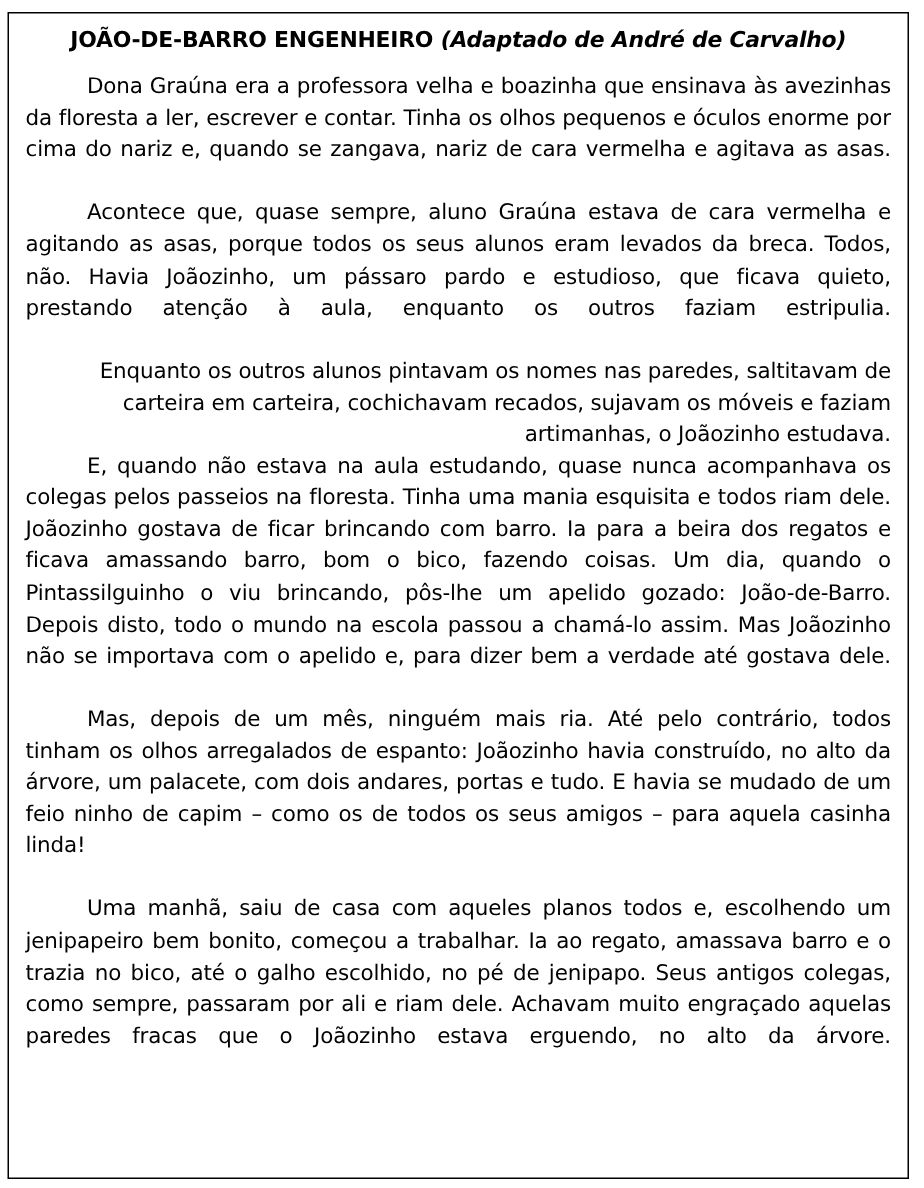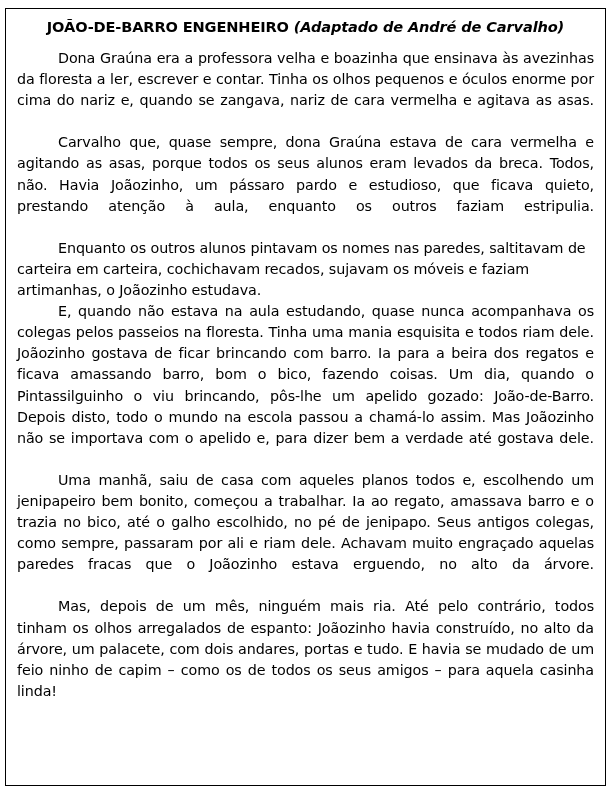--- a/index.html
+++ b/index.html
@@ -53,39 +53,39 @@
     color: #000000;
     margin: 0;
     text-indent: 41px;
     text-align: justify;
     text-justify: inter-word;
     letter-spacing: -0.1px;
     word-spacing: 0px;
     hyphens: none;
   }
   .para.left {
-    text-align: left;
+    text-align: right;
   }
   
   .para:after {
     content: "";
     display: inline-block;
     width: 100%;
   }
   .para.left:after { display: none; }
 </style>
 </head>
 <body>
 
 <div id="page">
   <div id="page-inner">
 
     <h1 class="doc-title"><span>JOÃO-DE-BARRO ENGENHEIRO </span><span class="title-credit">(Adaptado de André de Carvalho)</span></h1>
 
     <p class="para">Dona Graúna era a professora velha e boazinha que ensinava às avezinhas da floresta a ler, escrever e contar. Tinha os olhos pequenos e óculos enorme por cima do nariz e, quando se zangava, nariz de cara vermelha e agitava as asas.</p>
-    <p class="para">Carvalho que, quase sempre, dona Graúna estava de cara vermelha e agitando as asas, porque todos os seus alunos eram levados da breca. Todos, não. Havia Joãozinho, um pássaro pardo e estudioso, que ficava quieto, prestando atenção à aula, enquanto os outros faziam estripulia.</p>
+    <p class="para">Acontece que, quase sempre, aluno Graúna estava de cara vermelha e agitando as asas, porque todos os seus alunos eram levados da breca. Todos, não. Havia Joãozinho, um pássaro pardo e estudioso, que ficava quieto, prestando atenção à aula, enquanto os outros faziam estripulia.</p>
     <p class="para left">Enquanto os outros alunos pintavam os nomes nas paredes, saltitavam de carteira em carteira, cochichavam recados, sujavam os móveis e faziam artimanhas, o Joãozinho estudava.</p>
     <p class="para">E, quando não estava na aula estudando, quase nunca acompanhava os colegas pelos passeios na floresta. Tinha uma mania esquisita e todos riam dele. Joãozinho gostava de ficar brincando com barro. Ia para a beira dos regatos e ficava amassando barro, bom o bico, fazendo coisas. Um dia, quando o Pintassilguinho o viu brincando, pôs-lhe um apelido gozado: João-de-Barro. Depois disto, todo o mundo na escola passou a chamá-lo assim. Mas Joãozinho não se importava com o apelido e, para dizer bem a verdade até gostava dele.</p>
+    <p class="para">Mas, depois de um mês, ninguém mais ria. Até pelo contrário, todos tinham os olhos arregalados de espanto: Joãozinho havia construído, no alto da árvore, um palacete, com dois andares, portas e tudo. E havia se mudado de um feio ninho de capim – como os de todos os seus amigos – para aquela casinha linda!</p>
     <p class="para">Uma manhã, saiu de casa com aqueles planos todos e, escolhendo um jenipapeiro bem bonito, começou a trabalhar. Ia ao regato, amassava barro e o trazia no bico, até o galho escolhido, no pé de jenipapo. Seus antigos colegas, como sempre, passaram por ali e riam dele. Achavam muito engraçado aquelas paredes fracas que o Joãozinho estava erguendo, no alto da árvore.</p>
-    <p class="para">Mas, depois de um mês, ninguém mais ria. Até pelo contrário, todos tinham os olhos arregalados de espanto: Joãozinho havia construído, no alto da árvore, um palacete, com dois andares, portas e tudo. E havia se mudado de um feio ninho de capim – como os de todos os seus amigos – para aquela casinha linda!</p>
 
   </div>
 </div>
 
 </body></html>

